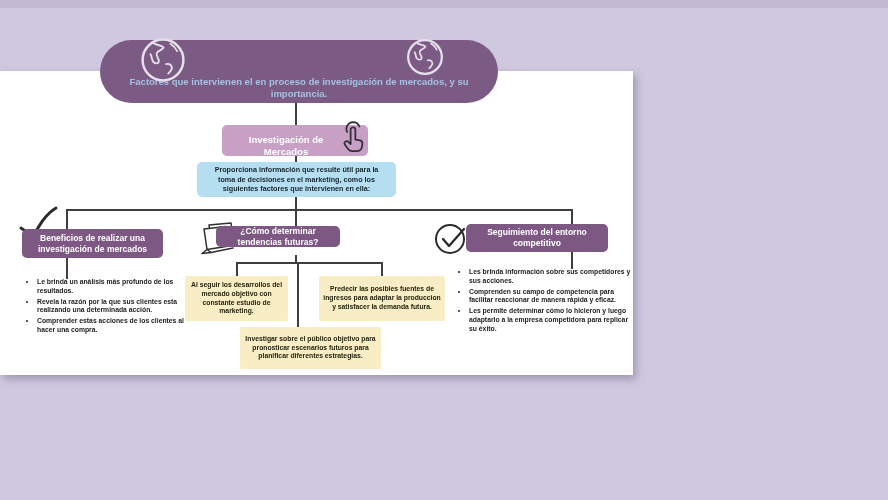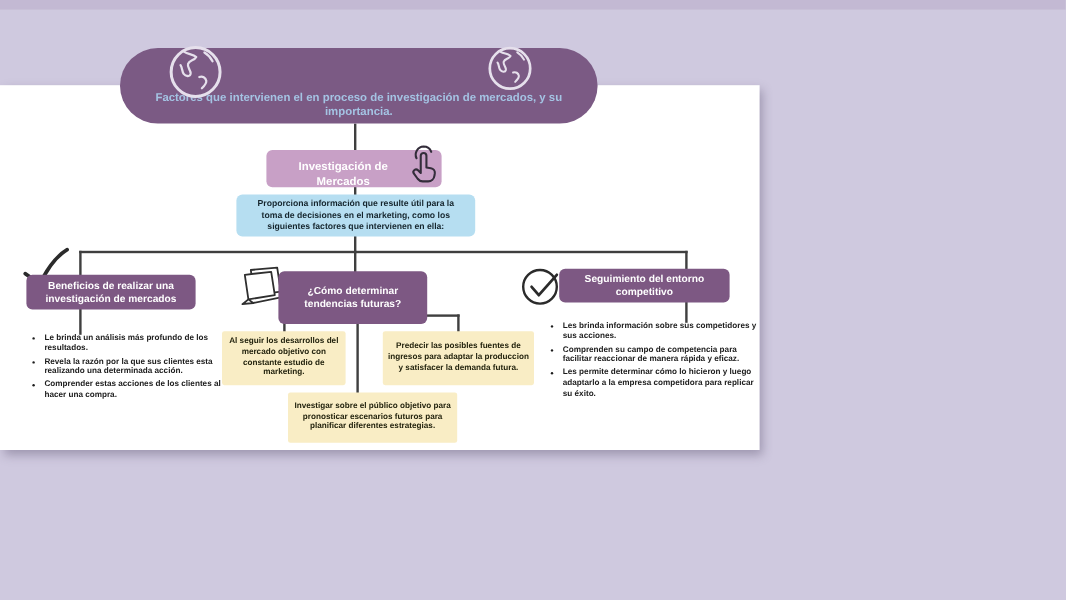--- a/index.html
+++ b/index.html
@@ -50,21 +50,21 @@
   .node-intro{
     left:197px;top:162px;width:199px;height:35px;border-radius:5px;
     background:#b6def1;color:#15252d;font-size:7.2px;font-weight:700;line-height:1.3;
     padding:2px 16px;
   }
   .node-purple{
     background:#7d5883;color:#ffffff;font-size:8.5px;font-weight:700;line-height:1.25;
     border-radius:5px;padding:2px 6px;
   }
   .node-benefits{left:22px;top:229px;width:141px;height:29px;}
-  .node-trends{left:232px;top:226px;width:124px;height:44px;}
+  .node-trends{left:216px;top:226px;width:124px;height:21px;}
   .node-competitive{left:466px;top:224px;width:142px;height:28px;justify-content:flex-end;}
   .node-note{
     background:#f9edc5;color:#24240f;font-size:6.8px;font-weight:700;line-height:1.3;
     border-radius:2px;padding:2px 4px;
   }
   .note-1{left:185px;top:276px;width:103px;height:45px;}
   .note-2{left:319px;top:276px;width:126px;height:45px;}
   .note-3{left:240px;top:327px;width:141px;height:42px;}
   
   .blist{

